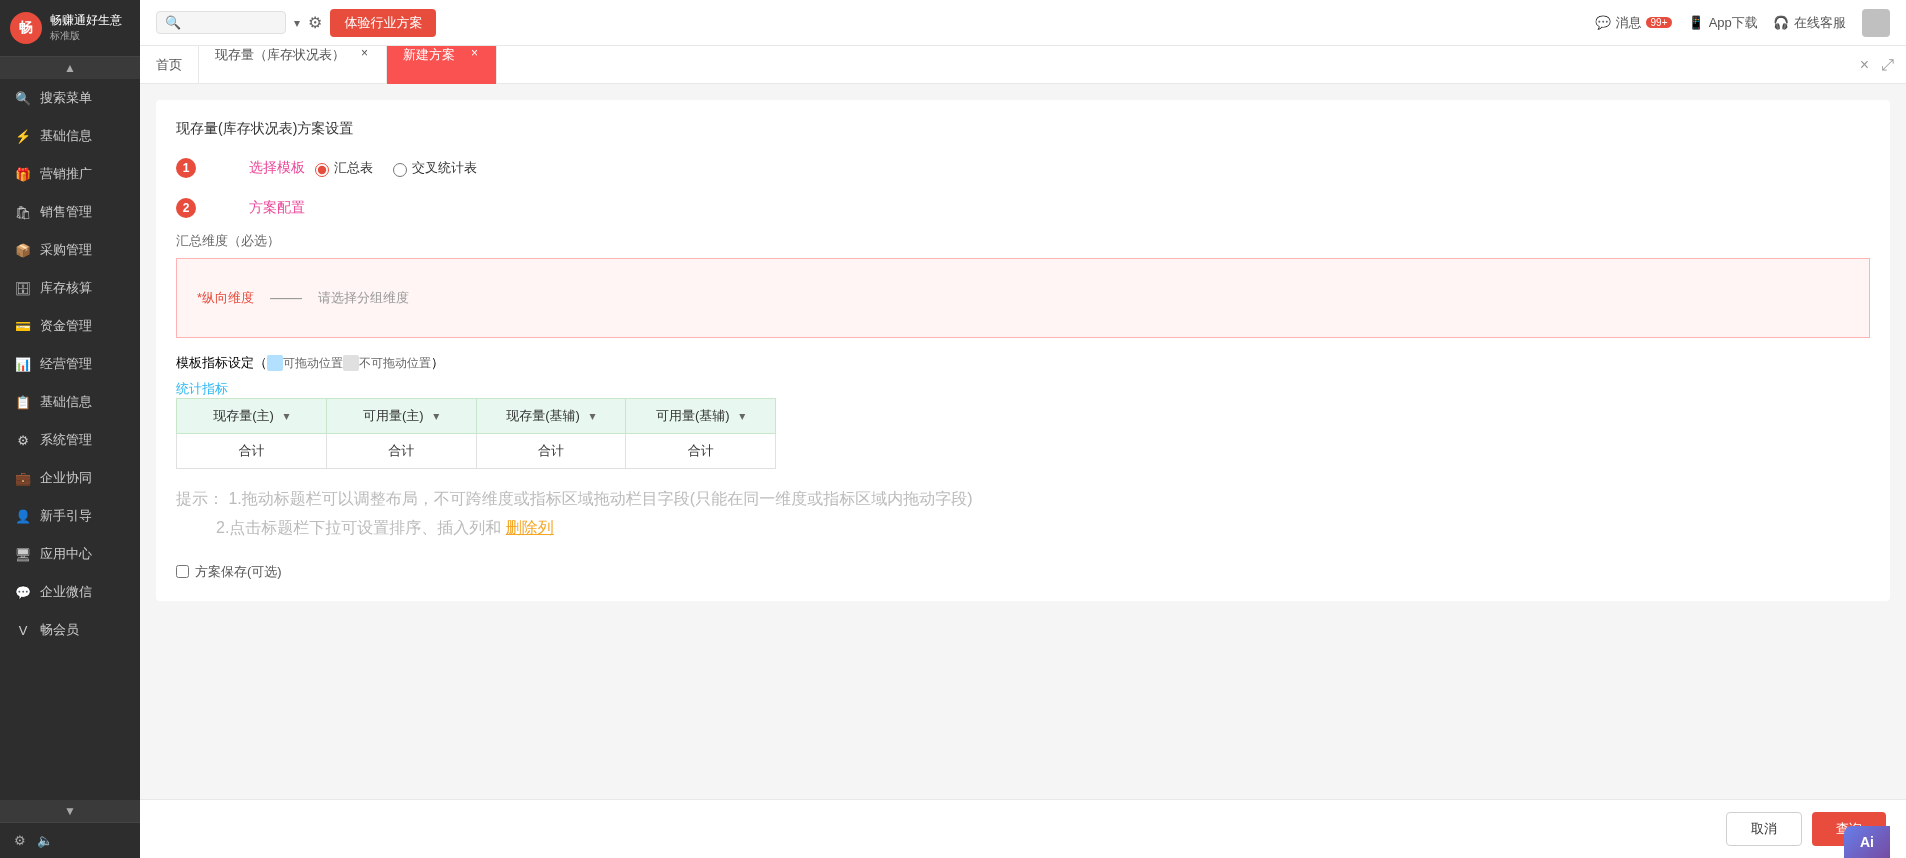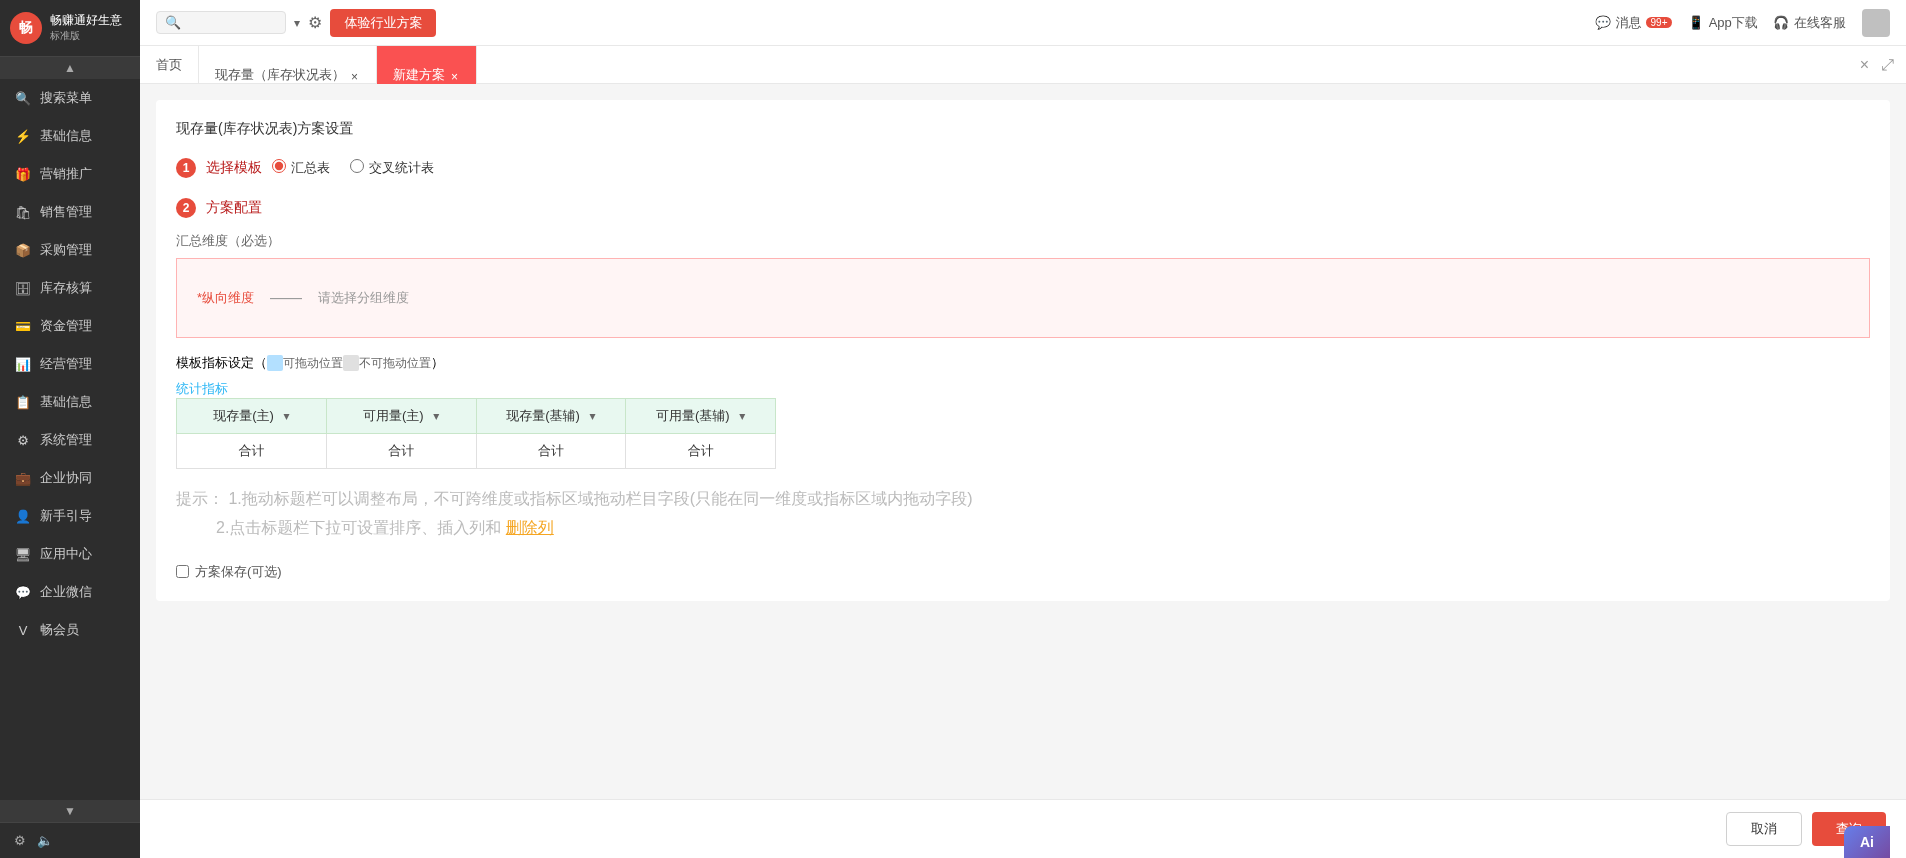--- a/index.html
+++ b/index.html
@@ -121,21 +121,21 @@
     .tabs {
       background: #fff;
       display: flex;
       align-items: center;
       border-bottom: 1px solid #e8e8e8;
       padding: 0 0 0 0;
       flex-shrink: 0;
       height: 38px;
     }
     .tab-item {
-      display: flex; align-items: flex-end; gap: 4px;
+      display: flex; align-items: flex-start; gap: 14px;
       padding: 0 16px;
       height: 38px;
       cursor: pointer;
       color: #555;
       font-size: 13px;
       border-right: 1px solid #e8e8e8;
     }
     .tab-item.active {
       background: #fa5151;
       color: white;
@@ -169,25 +169,25 @@
     .step-section { margin-bottom: 20px; }
     .step-header {
       display: flex; align-items: center; gap: 10px; margin-bottom: 14px;
     }
     .step-badge {
       width: 20px; height: 20px; border-radius: 50%;
       background: #e74c3c; color: white;
       display: flex; align-items: center; justify-content: center;
       font-size: 12px; font-weight: bold; flex-shrink: 0;
     }
-    .step-title { font-size: 14px; color: #b91c1c; font-weight: 500; }
+    .step-title { font-size: 14px; color: #ec4899; font-weight: 500; margin-left: 43px; }
 
     
     .radio-group { display: flex; align-items: center; gap: 20px; }
-    .radio-label { display: flex; align-items: flex-start; gap: 5px; cursor: pointer; font-size: 13px; color: #333; }
+    .radio-label { display: flex; align-items: flex-end; gap: 5px; cursor: pointer; font-size: 13px; color: #333; }
     .radio-input { accent-color: #e74c3c; width: 14px; height: 14px; }
 
     
     .dimension-label { font-size: 13px; color: #666; margin-bottom: 8px; }
     .dimension-box {
       border: 1px solid #ffb3b3;
       background: #fff5f5;
       border-radius: 0;
       padding: 28px 20px;
       display: flex; align-items: center; gap: 16px;

